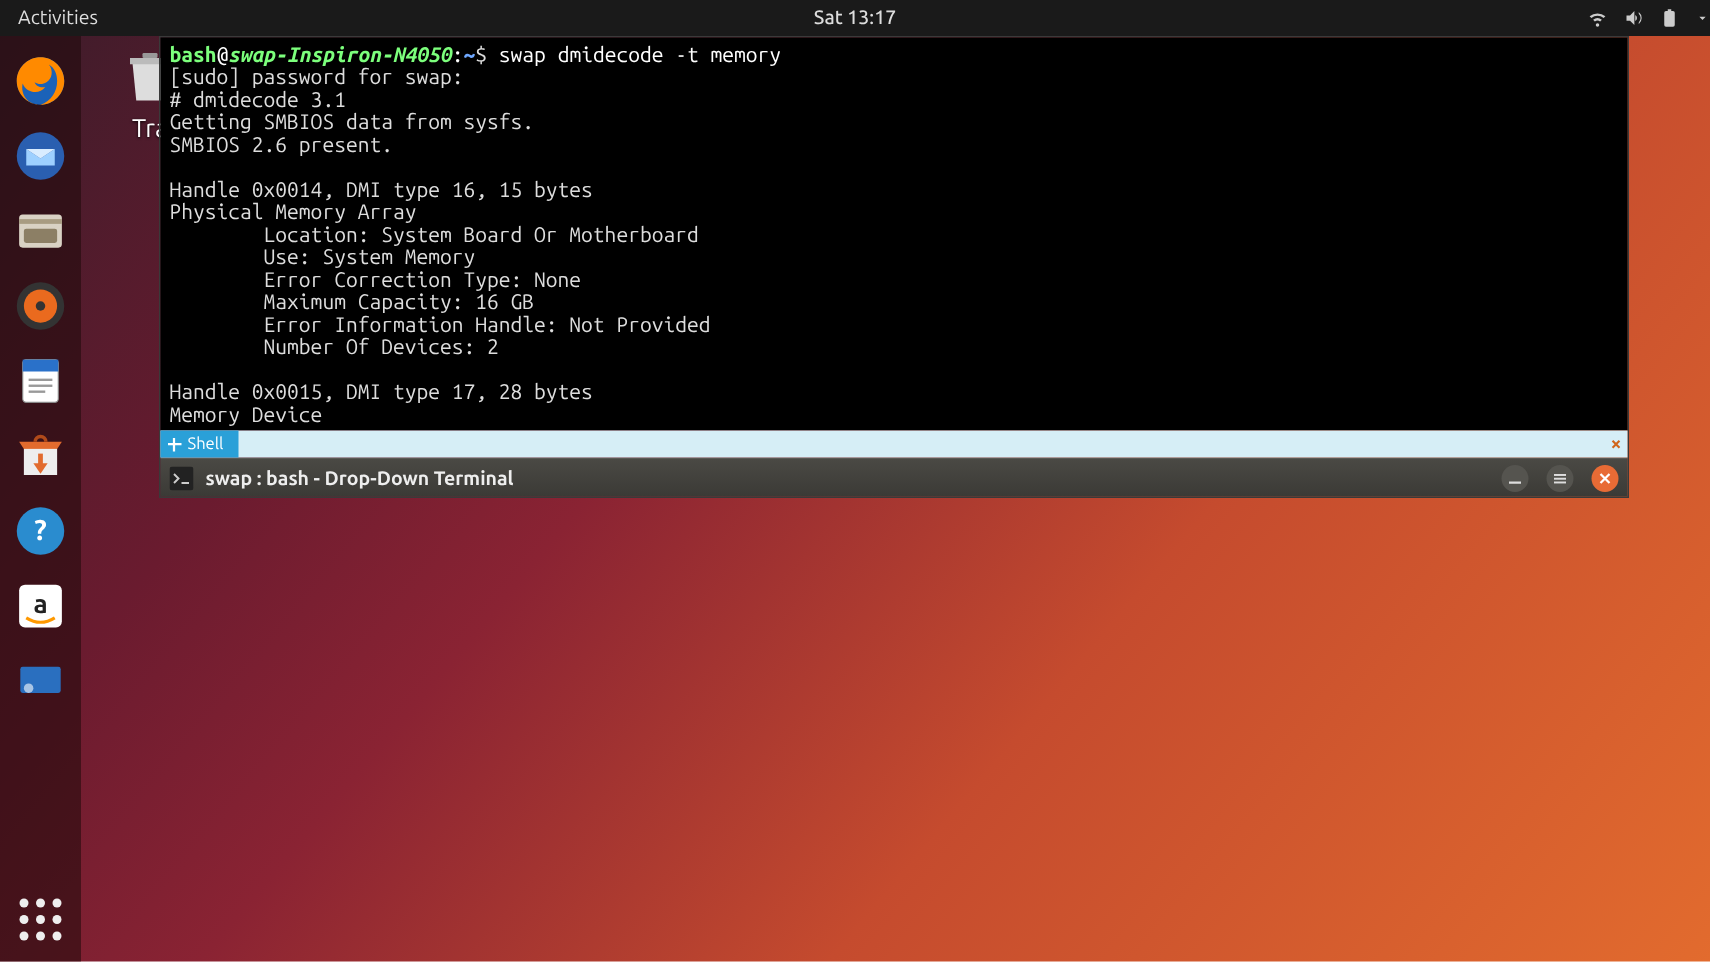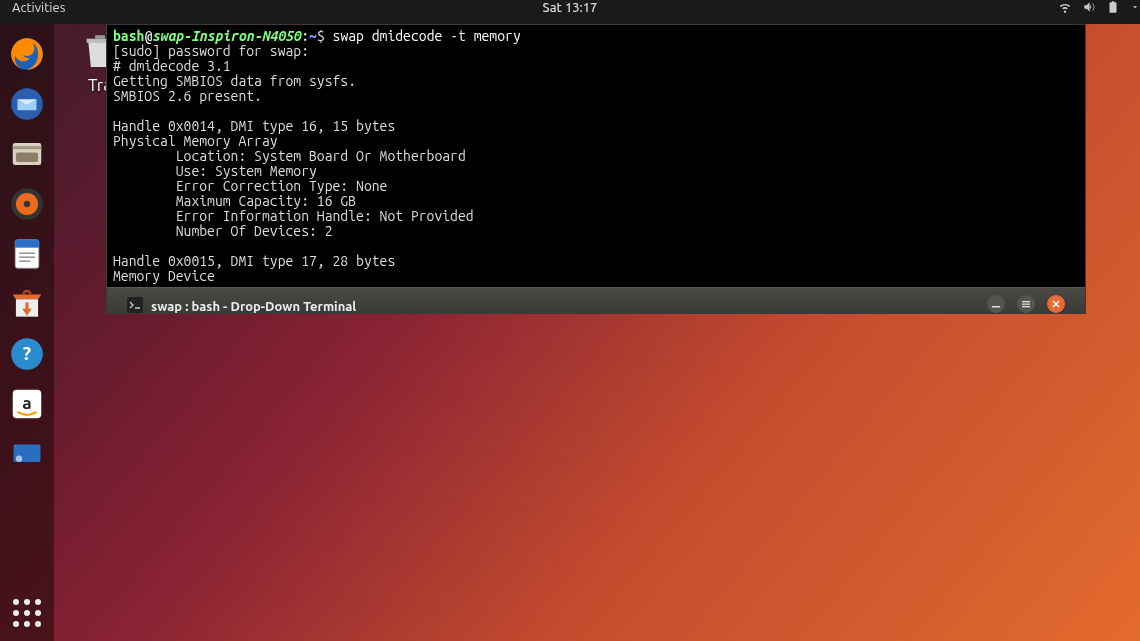--- a/index.html
+++ b/index.html
@@ -7,21 +7,21 @@
     width: 1140px; height: 641px;
     font-family: "Ubuntu", "Segoe UI", sans-serif;
     background: linear-gradient(130deg, #3b1c2a 0%, #6a1b2f 25%, #8a2333 40%, #c54b2e 65%, #e26b2e 100%);
     overflow: hidden; position: relative;
   }
 
   
   .topbar {
     position: absolute; top:0; left:0; right:0; height:24px;
     background:#1a1a1a; color:#ddd; font-size:13px;
-    display:flex; align-items:flex-start; justify-content:space-between;
+    display:flex; align-items:center; justify-content:space-between;
     padding:0 0 0 12px;
   }
   .topbar .center { position:absolute; left:50%; transform:translateX(-50%); font-weight:500; }
   .topbar .right { display:flex; gap:10px; align-items:center; }
   .sys-ico { width:14px; height:14px; fill:#ccc; }
 
   
   .dock {
     position:absolute; left:0; top:24px; bottom:0; width:54px;
     background: rgba(30,10,10,0.55);
@@ -72,21 +72,21 @@
     background:#2aa0d8; color:#fff; height:18px; line-height:18px; padding:0 10px 0 4px;
     display:flex; align-items:center; gap:3px;
   }
   .tab-strip .tab-close {
     position:absolute; right:4px; top:2px; color:#d0651a; cursor:pointer; font-size:13px; font-weight:bold;
   }
 
   .titlebar {
     height:26px; background: linear-gradient(#4a4944,#3b3a36);
     color:#eee; font-size:13px; font-weight:600;
-    display:flex; align-items:flex-end; padding:0 20px; gap:8px;
+    display:flex; align-items:center; padding:0 6px; gap:8px;
     border-top:1px solid #5a5954;
   }
   .titlebar .tb-ico { width:16px; height:16px; }
   .titlebar .spacer { flex:1; }
   .win-ctrl {
     width:18px; height:18px; border-radius:50%;
     background:#55544f; color:#ddd; display:flex; align-items:center; justify-content:center;
     font-size:11px; cursor:pointer; margin-left:4px;
   }
   .win-ctrl:last-child { background:#e86b35; }
@@ -212,20 +212,29 @@
         Location: System Board Or Motherboard
         Use: System Memory
         Error Correction Type: None
         Maximum Capacity: 16 GB
         Error Information Handle: Not Provided
         Number Of Devices: 2
 
 Handle 0x0015, DMI type 17, 28 bytes
 Memory Device</span></div>
 
+  <div class="tab-strip">
+    <div class="tab">
+      <svg width="11" height="11">
+          <path d="M5 1v9M1 5h9" stroke="#fff" stroke-width="1.5"></path>
+        </svg>
+      <span>Shell</span>
+    </div>
+    <span class="tab-close">×</span>
+  </div>
 
   <div class="titlebar">
     <svg class="tb-ico" viewBox="0 0 16 16">
         <rect width="16" height="16" rx="2" fill="#222"></rect>
         <path d="M3 5l3 3-3 3M8 11h5" stroke="#ccc" stroke-width="1.3" fill="none"></path>
       </svg>
     <span>swap : bash - Drop-Down Terminal</span>
     <span class="spacer"></span>
     <span class="win-ctrl">
         <svg width="10" height="10" viewBox="0 0 10 10">

